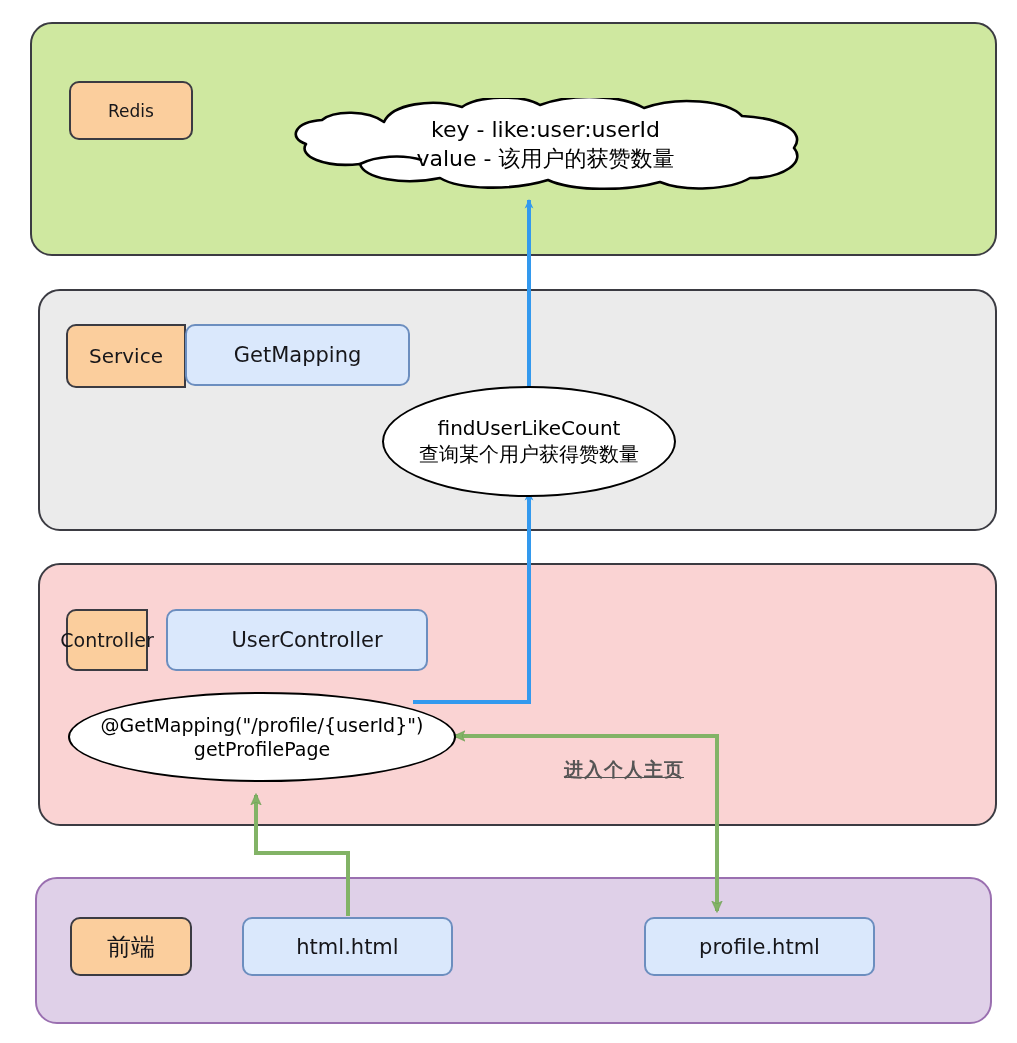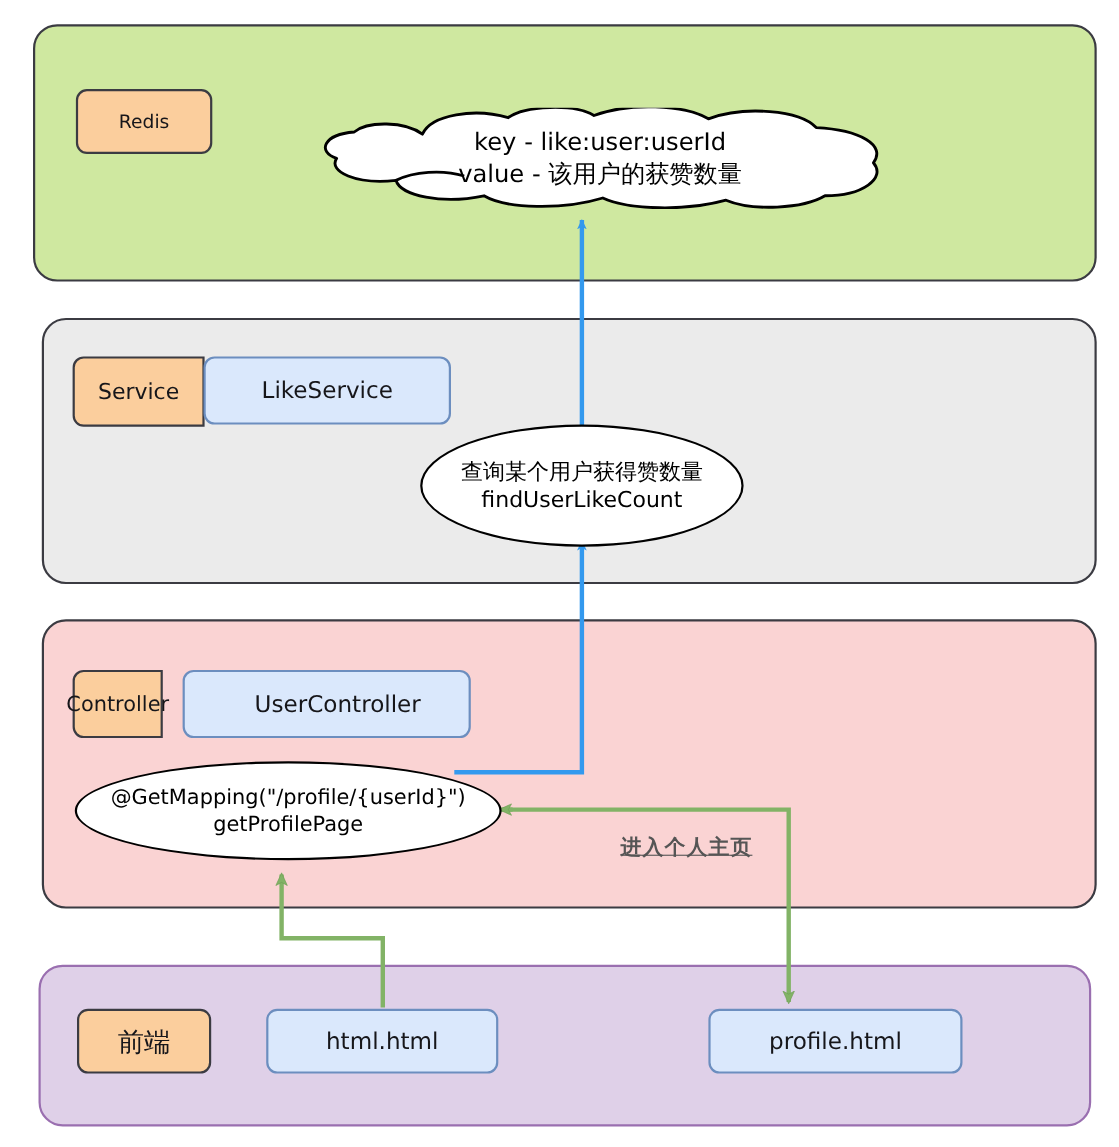--- a/index.html
+++ b/index.html
@@ -169,21 +169,21 @@
 
     <g>
       <path d="M458,736 L717,736 L717,911" fill="none" stroke="#82b366" stroke-width="4" marker-end="url(#arrow-green)"></path>
       <path d="M466,736 L455,736" fill="none" stroke="#82b366" stroke-width="4" marker-end="url(#arrow-green)"></path>
     </g>
   </svg>
 
   <div class="box box-orange box-redis">Redis</div>
 
   <div class="box box-orange box-service">Service</div>
-  <div class="box box-blue box-likeservice">LikeService</div>
+  <div class="box box-blue box-likeservice">GetMapping</div>
 
   <div class="box box-orange box-controller">Controller</div>
   <div class="box box-blue box-usercontroller">UserController</div>
 
   <div class="box box-orange box-frontend">前端</div>
   <div class="box box-blue box-index">html.html</div>
   <div class="box box-blue box-profile">profile.html</div>
 
   <div class="cloud">
     <svg width="537" height="92" viewBox="0 0 537 92">
@@ -203,22 +203,22 @@
                C62,12 96,12 112,24 Z" fill="#ffffff" stroke="#000000" stroke-width="2.6" stroke-linejoin="round"></path>
       <path d="M88,66 C104,58 130,56 150,62" fill="none" stroke="#000000" stroke-width="2.6"></path>
     </svg>
     <div class="cloud-text">
       <div>key - like:user:userId</div>
       <div>value - 该用户的获赞数量</div>
     </div>
   </div>
 
   <div class="ellipse ellipse-service">
+    <div>findUserLikeCount</div>
     <div>查询某个用户获得赞数量</div>
-    <div>findUserLikeCount</div>
   </div>
 
   <div class="ellipse ellipse-controller">
     <div>@GetMapping("/profile/{userId}")</div>
     <div>getProfilePage</div>
   </div>
 
   <div class="edge-label">进入个人主页</div>
 
 </div>

